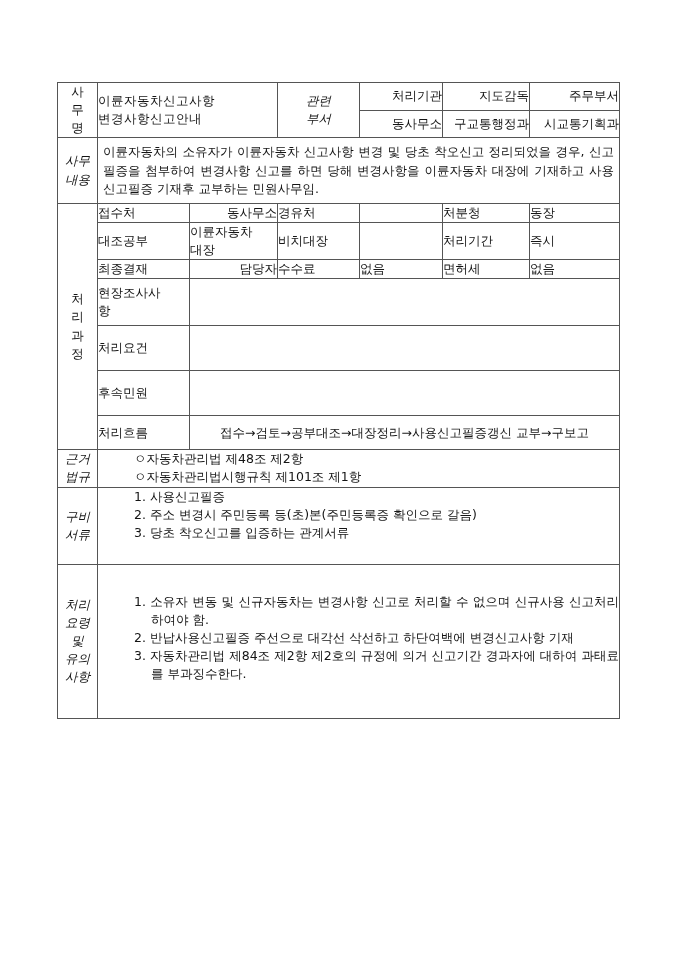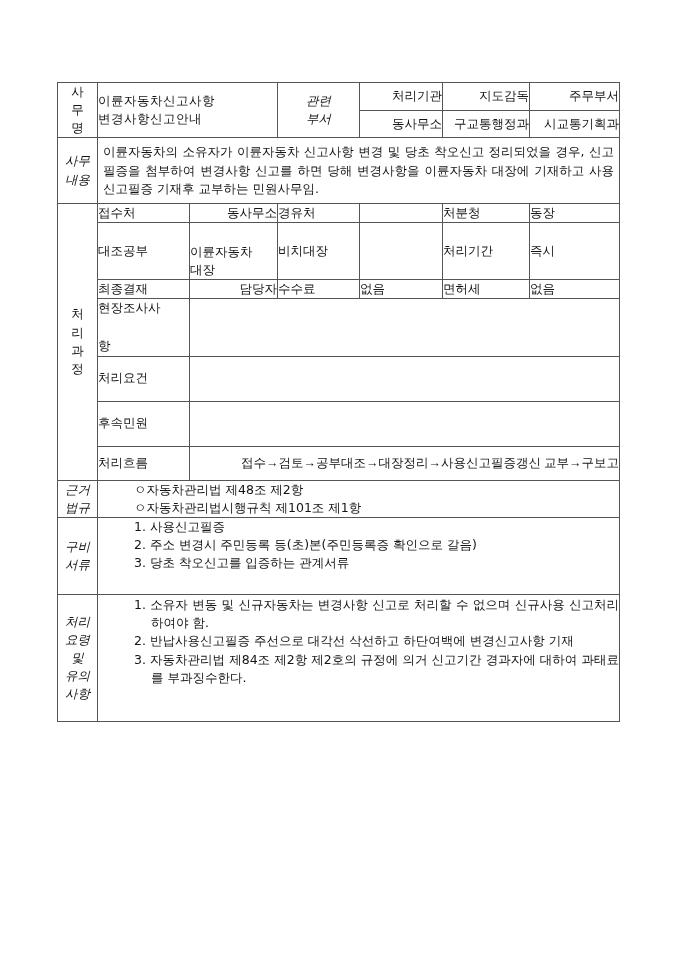--- a/index.html
+++ b/index.html
@@ -83,21 +83,21 @@
     font-size: 12.5px;
     margin-left: 24px;
   }
   .spread-2 {
     text-align: justify;
     text-align-last: justify;
     padding: 3px 10px;
     font-size: 12.5px;
   }
   .spread-2 span { display: block; text-align: justify; text-align-last: justify; }
-  .spread-2 span.nojust { text-align: center; text-align-last: left; margin-top: 20px; }
+  .spread-2 span.nojust { text-align: center; text-align-last: left; }
 
   .body-text {
     padding: 8px 11px 9px 11px;
     font-size: 12.5px;
     line-height: 1.65;
     text-align: justify;
   }
   .body-text p { margin: 5px; }
 
   .list-block {
@@ -111,22 +111,21 @@
     text-indent: -17px;
     text-align: justify;
     margin-left: 36px;
   }
   .list-block .li .marker { display: inline; }
 
   .flow-text {
     padding: 6px 4px 6px 4px;
     font-size: 12.5px;
     white-space: nowrap;
-    text-align: right;
-    font-family: Liberation Serif, serif;
+    text-align: center;
   }
 
   .empty-cell { height: 100%; }
 </style>
 </head>
 <body>
 
 <div class="page">
 
   <table class="form-table">
@@ -258,21 +257,21 @@
       </tr>
 
       <tr>
         <td class="blabel">
           <span>처리</span>
           <span>요령</span>
           <span>및</span>
           <span>유의</span>
           <span>사항</span>
         </td>
-        <td colspan="6" class="list-block" style="padding-top:1px;padding-bottom:34px">
+        <td colspan="6" class="list-block" style="padding-top:28px;padding-bottom:34px">
           <span class="li"><span class="marker">1.</span> <span>소유자 변동 및 신규자동차는 변경사항 신고로 처리할 수 없으며 신규사용 신고처리하여야 함.</span></span>
           <span class="li"><span class="marker">2.</span> <span>반납사용신고필증 주선으로 대각선 삭선하고 하단여백에 변경신고사항 기재</span></span>
           <span class="li"><span class="marker">3.</span> <span>자동차관리법 제84조 제2항 제2호의 규정에 의거 신고기간 경과자에 대하여 과태료를 부과징수한다.</span></span>
         </td>
       </tr>
 
     </tbody>
   </table>
 
 </div>

